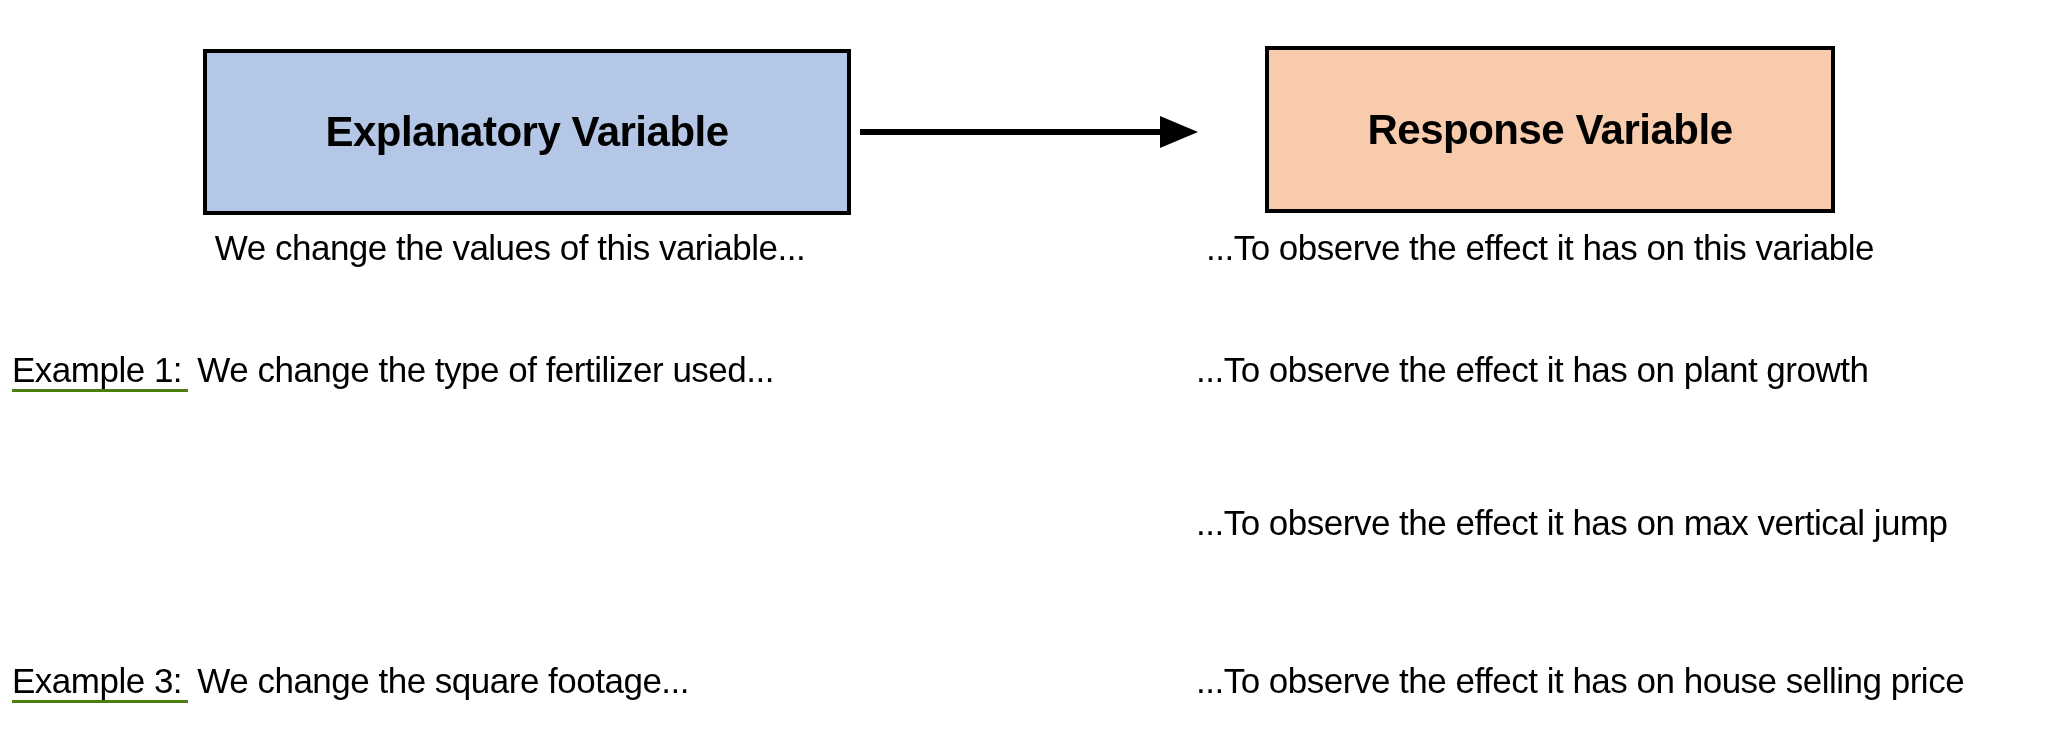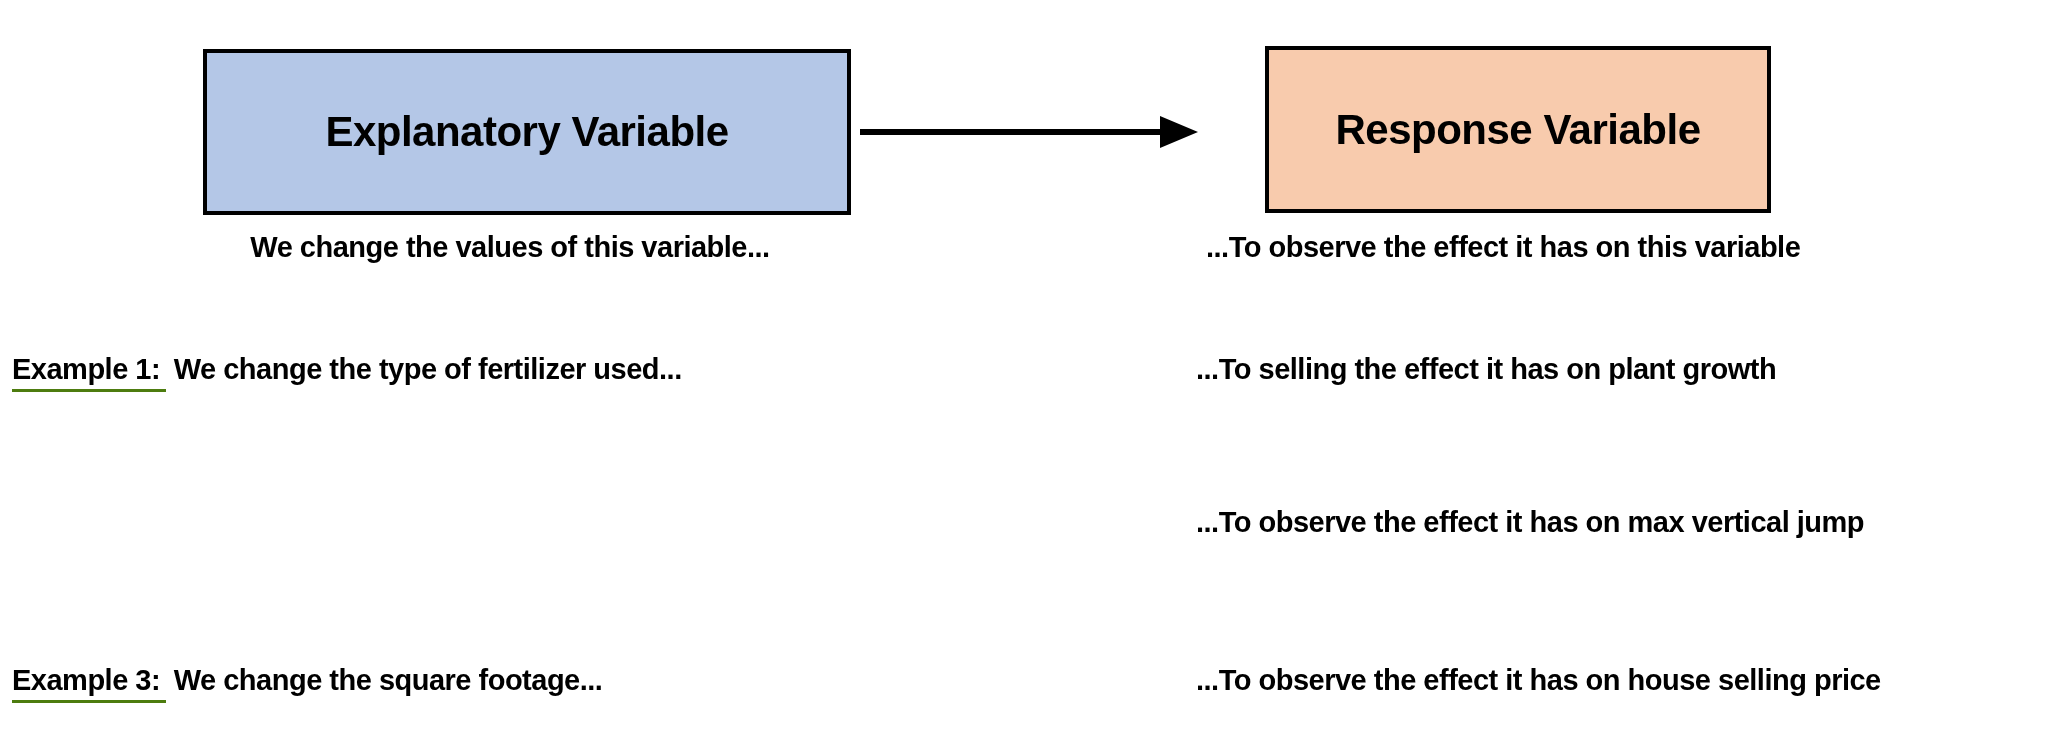--- a/index.html
+++ b/index.html
@@ -30,35 +30,35 @@
   .box-explanatory {
     left: 203px;
     top: 49px;
     width: 648px;
     height: 166px;
     background: #b4c7e7;
   }
   .box-response {
     left: 1265px;
     top: 46px;
-    width: 506px;
+    width: 570px;
     height: 167px;
     background: #f8cbad;
   }
   .arrow-svg {
     position: absolute;
     left: 850px;
     top: 112px;
     width: 350px;
     height: 40px;
   }
   .caption, .ex-left, .ex-right {
     position: absolute;
-    font-size: 29px;
-    font-weight: bold;
+    font-size: 35px;
+    font-weight: normal;
     letter-spacing: -0.5px;
     white-space: nowrap;
     line-height: 35px;
   }
   .caption-left {
     left: 150px;
     top: 230px;
     width: 720px;
     text-align: center;
   }
@@ -98,21 +98,21 @@
   </div>
 
   <div class="caption caption-left">We change the values of this variable...</div>
 
   <div class="caption caption-right">...To observe the effect it has on this variable</div>
 
   <div class="ex-left row1">
     <span class="ex-label">Example 1:</span>
     <span>We change the type of fertilizer used...</span>
   </div>
-  <div class="ex-right row1">...To selling the effect it has on plant growth</div>
+  <div class="ex-right row1">...To observe the effect it has on plant growth</div>
 
   <div class="ex-right row2">...To observe the effect it has on max vertical jump</div>
 
   <div class="ex-left row3">
     <span class="ex-label">Example 3:</span>
     <span>We change the square footage...</span>
   </div>
   <div class="ex-right row3">...To observe the effect it has on house selling price</div>
 
 </div>

